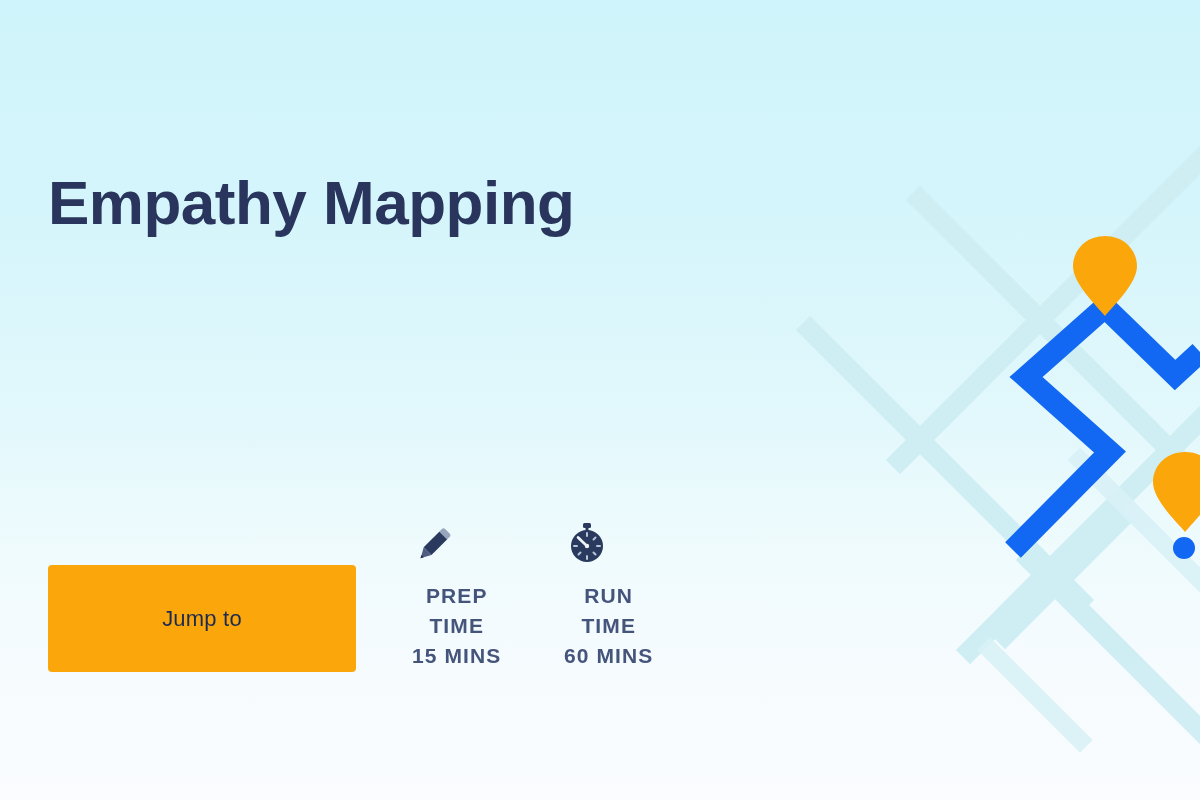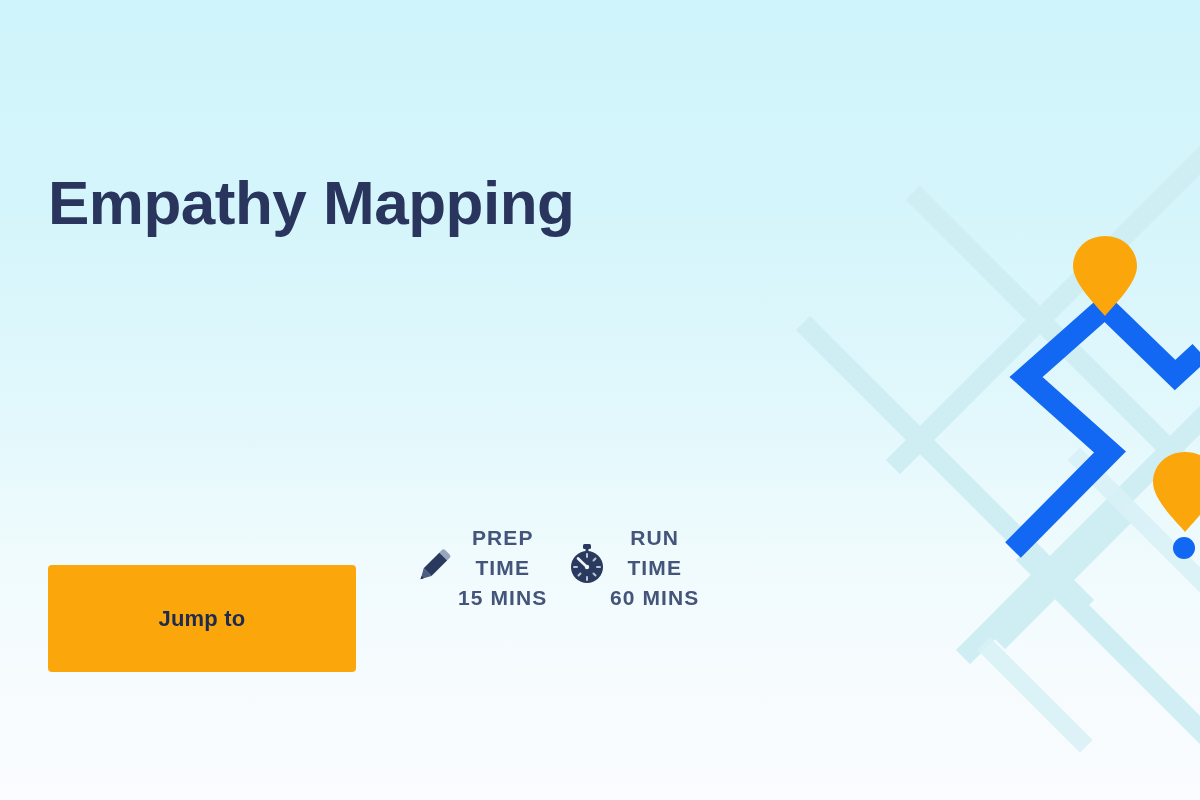--- a/index.html
+++ b/index.html
@@ -61,21 +61,21 @@
   #cta-button {
     position:absolute;
     left:0; top:521px;
     width:308px; height:107px;
     background:#fba70b;
     border:none;
     border-radius:4px;
     color:#1e2b50;
     font-family:"Liberation Sans", sans-serif;
     font-size:22px;
-    font-weight:700;
+    font-weight:400;
     line-height:40px;
     letter-spacing:0.2px;
     cursor:pointer;
     display:flex;
     align-items:center;
     justify-content:center;
     text-align:center;
     padding:0 26px;
   }
   #cta-button span { display:block; }
@@ -83,21 +83,22 @@
   
   #meta-stats {
     position:absolute;
     left:364px; top:470px;
     display:flex;
     align-items:flex-start;
   }
   .meta-item {
     width:152px;
     display:flex;
-    align-items:center;
+    flex-direction:column;
+    align-items:flex-start;
   }
   .meta-icon {
     height:58px;
     display:flex;
     align-items:center;
     justify-content:center;
   }
   .meta-lines {
     margin-top:9px;
     text-align:center;

